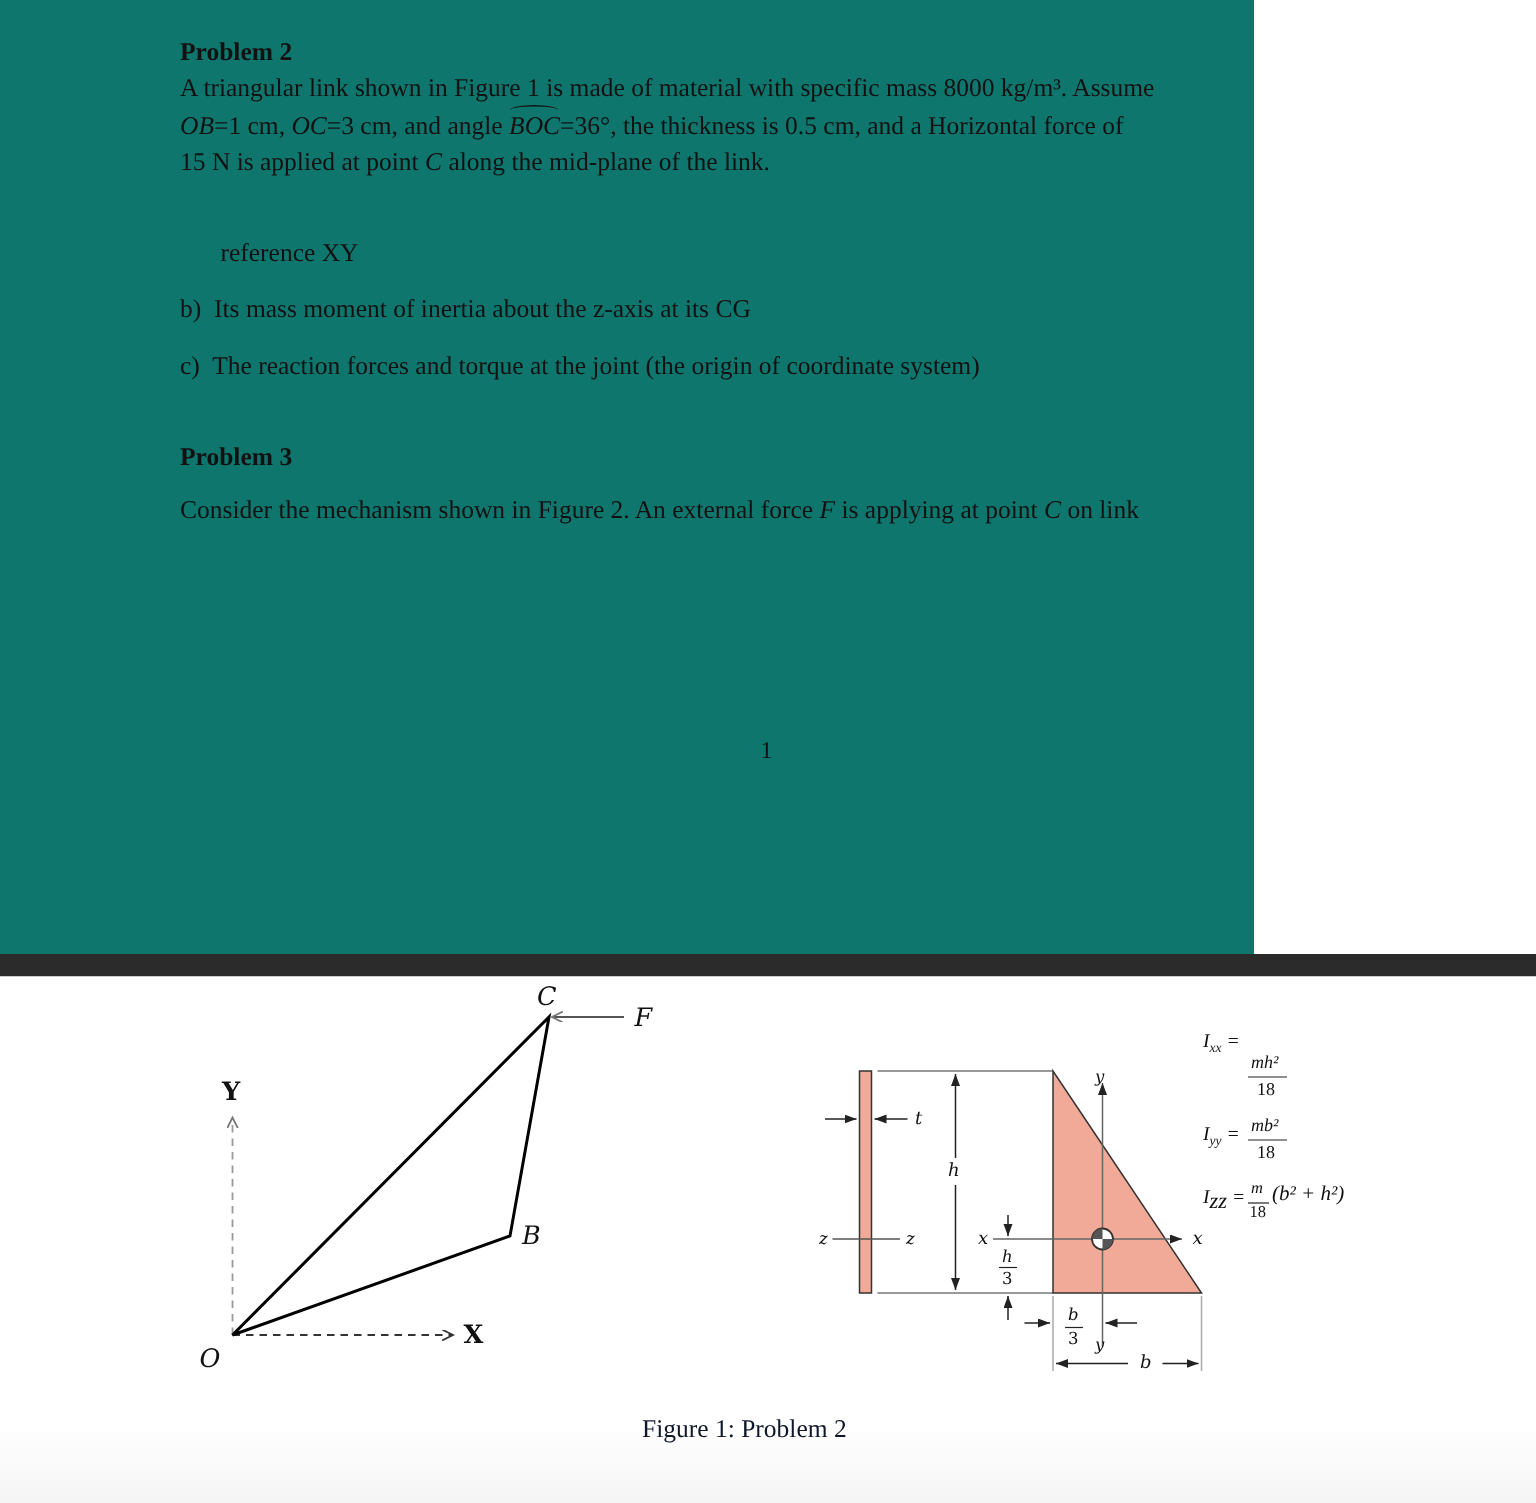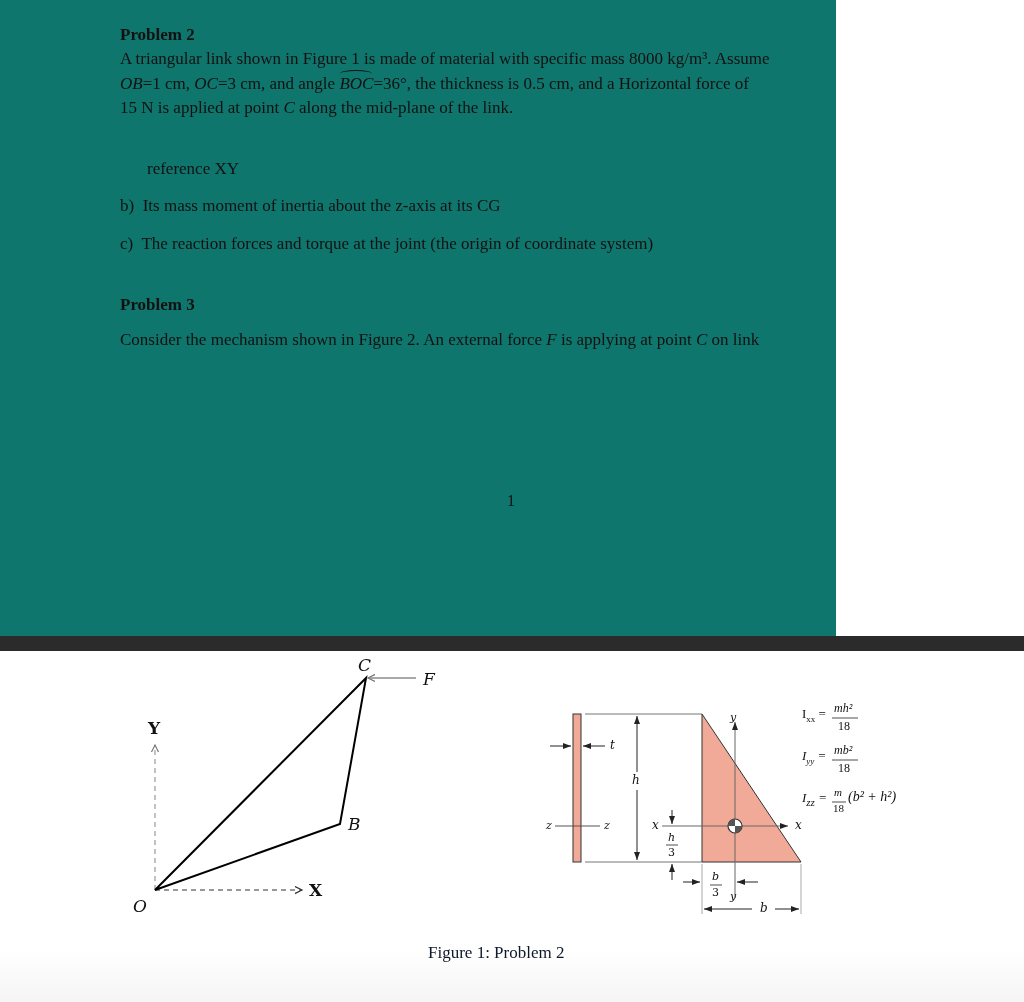--- a/index.html
+++ b/index.html
@@ -131,26 +131,26 @@
 <div class="figure" style="left:652px; top:818px; font-size:12px; font-style:italic;">x</div>
 <div class="figure" style="left:668px; top:831px; font-size:11px; font-style:italic;">h</div>
 <div class="figure" style="left:668px; top:846px; font-size:11px;">3</div>
 <div class="figure" style="left:730px; top:711px; font-size:11px; font-style:italic;">y</div>
 <div class="figure" style="left:795px; top:818px; font-size:12px; font-style:italic;">x</div>
 <div class="figure" style="left:712px; top:870px; font-size:11px; font-style:italic;">b</div>
 <div class="figure" style="left:712px; top:886px; font-size:11px;">3</div>
 <div class="figure" style="left:730px; top:890px; font-size:11px; font-style:italic;">y</div>
 <div class="figure" style="left:760px; top:901px; font-size:12px; font-style:italic;">b</div>
 
-<div class="figure" style="left:802px; top:706px; font-size:13px; font-family:'Liberation Serif',serif;"><span>I</span><sub style="font-size:9px;">xx</sub> =</div>
+<div class="figure" style="left:802px; top:686px; font-size:13px; font-style:italic; font-family:'Liberation Serif',serif;"><span>I</span><sub style="font-size:9px;">xx</sub> =</div>
 <div class="figure" style="left:834px; top:701px; font-size:12px; font-style:italic; font-family:'Liberation Serif',serif;">mh²</div>
 <div class="figure" style="left:838px; top:719px; font-size:12px; font-family:'Liberation Serif',serif;">18</div>
 
 <div class="figure" style="left:802px; top:748px; font-size:13px; font-style:italic; font-family:'Liberation Serif',serif;"><span>I</span><sub style="font-size:9px;">yy</sub> =</div>
 <div class="figure" style="left:834px; top:743px; font-size:12px; font-style:italic; font-family:'Liberation Serif',serif;">mb²</div>
 <div class="figure" style="left:838px; top:761px; font-size:12px; font-family:'Liberation Serif',serif;">18</div>
 
-<div class="figure" style="left:802px; top:790px; font-size:13px; font-style:italic; font-family:'Liberation Serif',serif;"><span>I</span><sub style="font-size:11px;">zz</sub> =</div>
+<div class="figure" style="left:802px; top:790px; font-size:13px; font-style:italic; font-family:'Liberation Serif',serif;"><span>I</span><sub style="font-size:15px;">zz</sub> =</div>
 <div class="figure" style="left:834px; top:786px; font-size:11px; font-style:italic; font-family:'Liberation Serif',serif;">m</div>
 <div class="figure" style="left:833px; top:802px; font-size:11px; font-family:'Liberation Serif',serif;">18</div>
 <div class="figure" style="left:848px; top:789px; font-size:14px; font-style:italic; font-family:'Liberation Serif',serif;">(b² + h²)</div>
 
 <div class="caption">Figure 1: Problem 2</div>
 
 </body></html>

